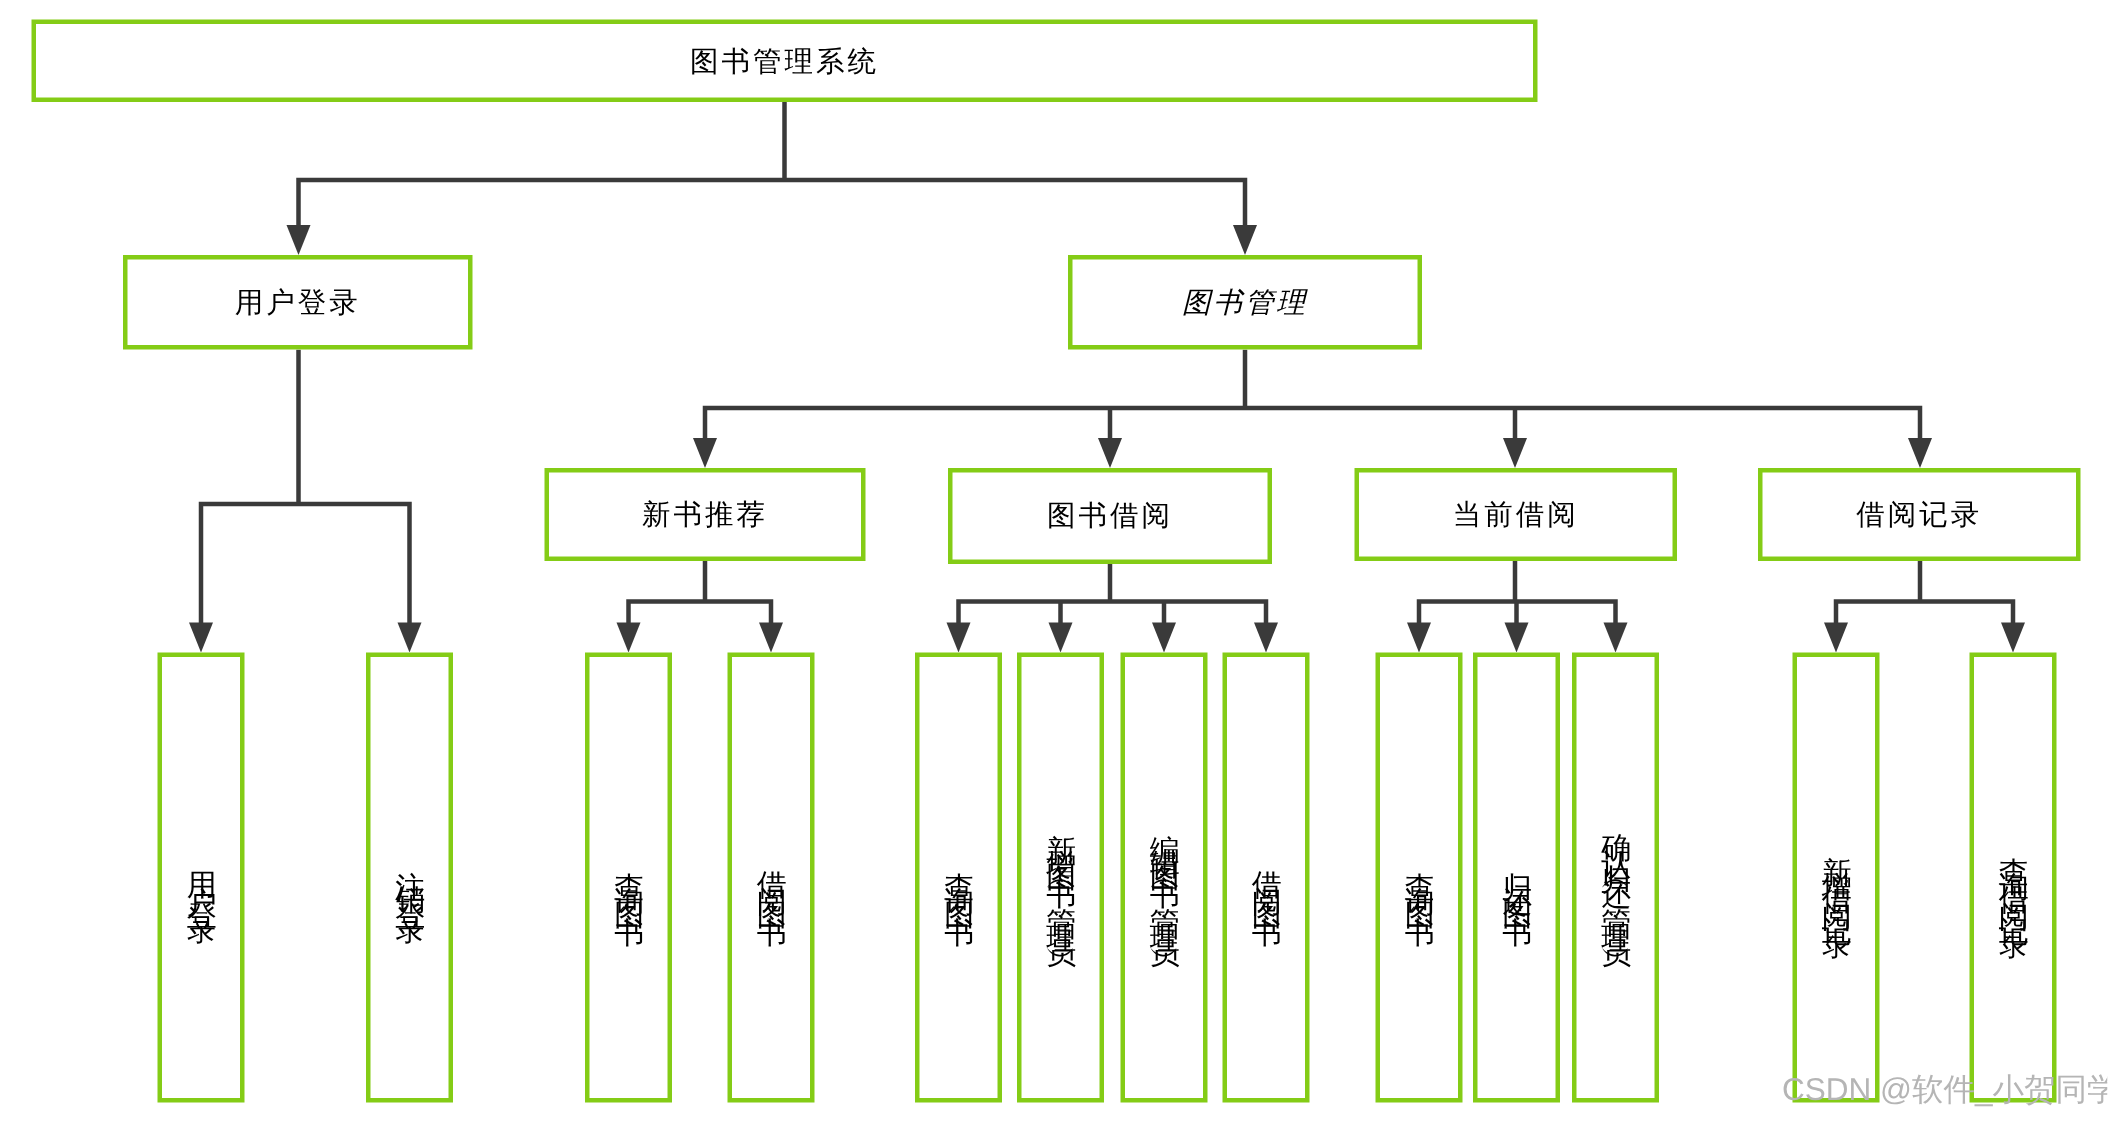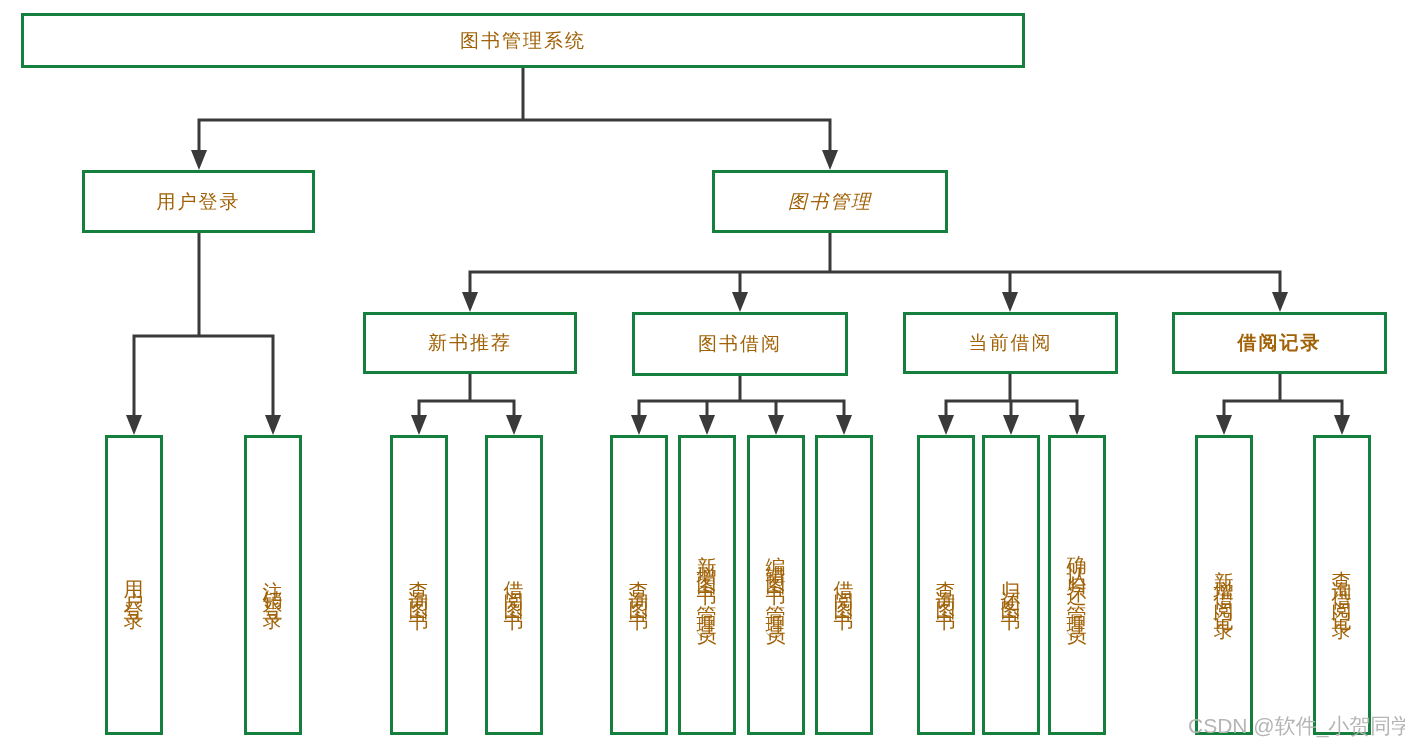--- a/index.html
+++ b/index.html
@@ -19,25 +19,25 @@
     position: absolute;
     left: 0; top: 0;
     width: 1405px;
     height: 747px;
     pointer-events: none;
   }
   .node {
     position: absolute;
     box-sizing: border-box;
     background: #ffffff;
-    border: 3px solid #15803d;
+    border: 3px solid #84cc16;
     display: flex;
     align-items: center;
     justify-content: center;
-    color: #a16207;
+    color: #000000;
     z-index: 2;
   }
   .hnode span {
     font-size: 19px;
     letter-spacing: 2px;
     white-space: nowrap;
   }
   .leaf {
     width: 58px;
     top: 435px;
@@ -60,21 +60,21 @@
     white-space: nowrap;
     z-index: 3;
   }
   
   #n-root   { left: 21px;   top: 13px;  width: 1004px; height: 55px; }
   #n-login  { left: 82px;   top: 170px; width: 233px;  height: 63px; }
   #n-mgmt   { left: 712px;  top: 170px; width: 236px;  height: 63px; font-style: italic; }
   #n-newrec { left: 363px;  top: 312px; width: 214px;  height: 62px; }
   #n-borrow { left: 632px;  top: 312px; width: 216px;  height: 64px; }
   #n-cur    { left: 903px;  top: 312px; width: 215px;  height: 62px; }
-  #n-rec    { left: 1172px; top: 312px; width: 215px;  height: 62px; font-weight: bold; }
+  #n-rec    { left: 1172px; top: 312px; width: 215px;  height: 62px; }
 
   #l-1  { left: 105px;  }
   #l-2  { left: 244px;  }
   #l-3  { left: 390px;  }
   #l-4  { left: 485px;  }
   #l-5  { left: 610px;  }
   #l-6  { left: 678px;  }
   #l-7  { left: 747px;  }
   #l-8  { left: 815px;  }
   #l-9  { left: 917px;  }

